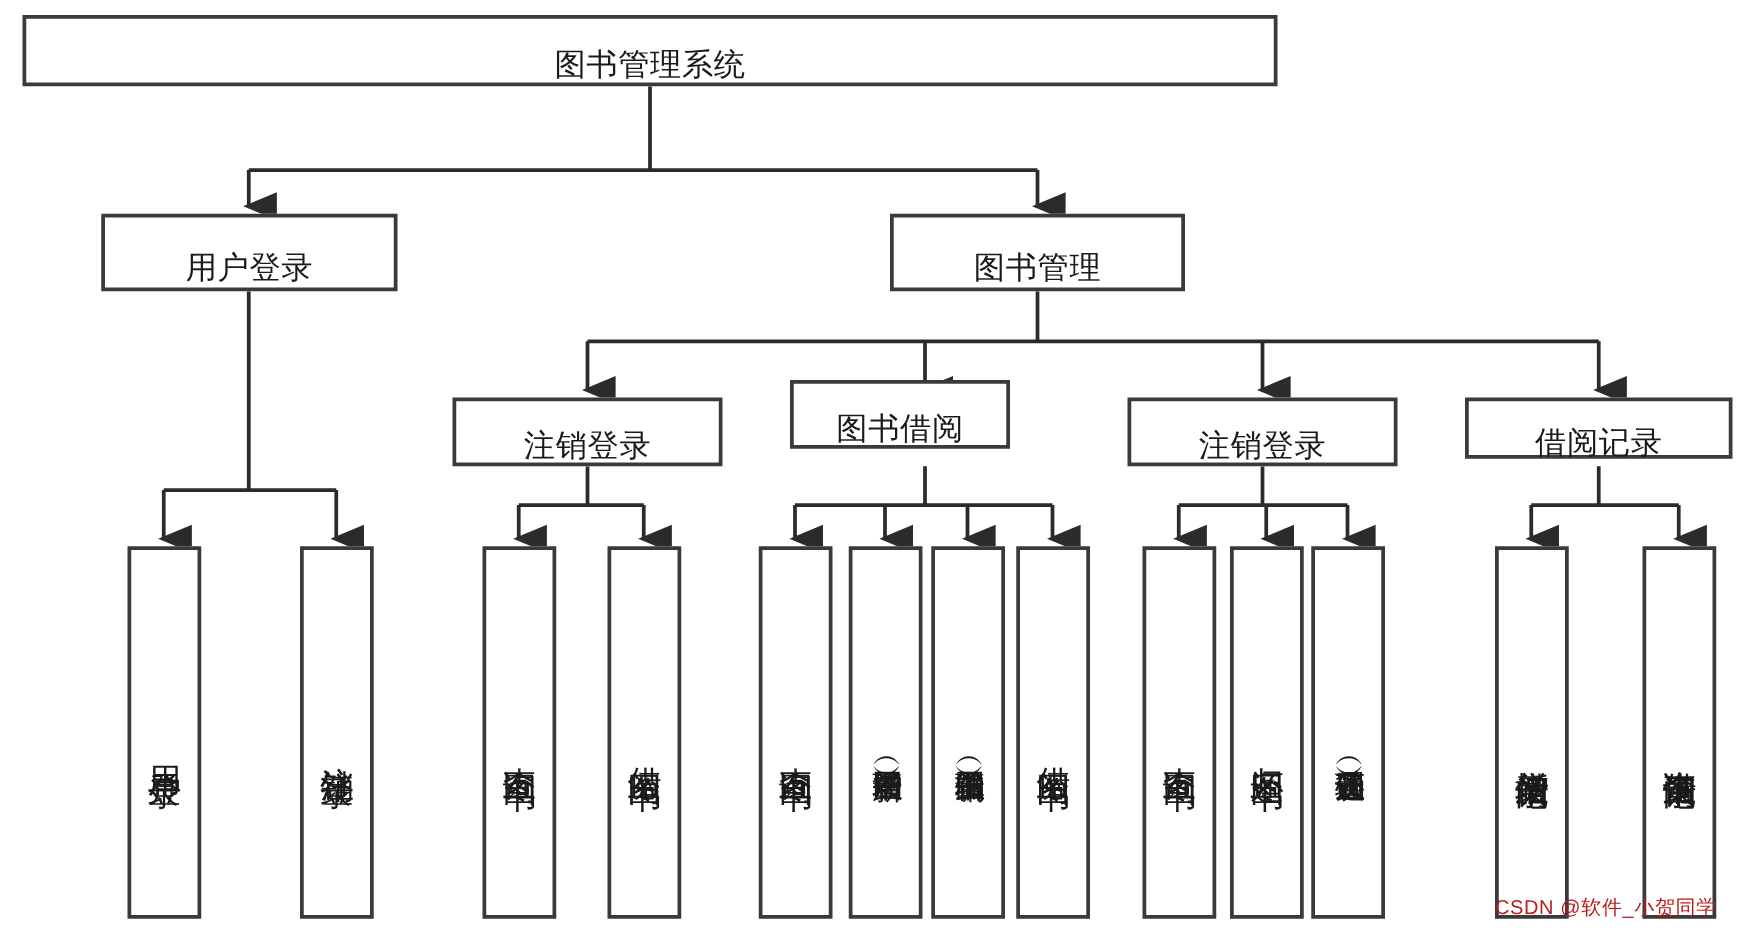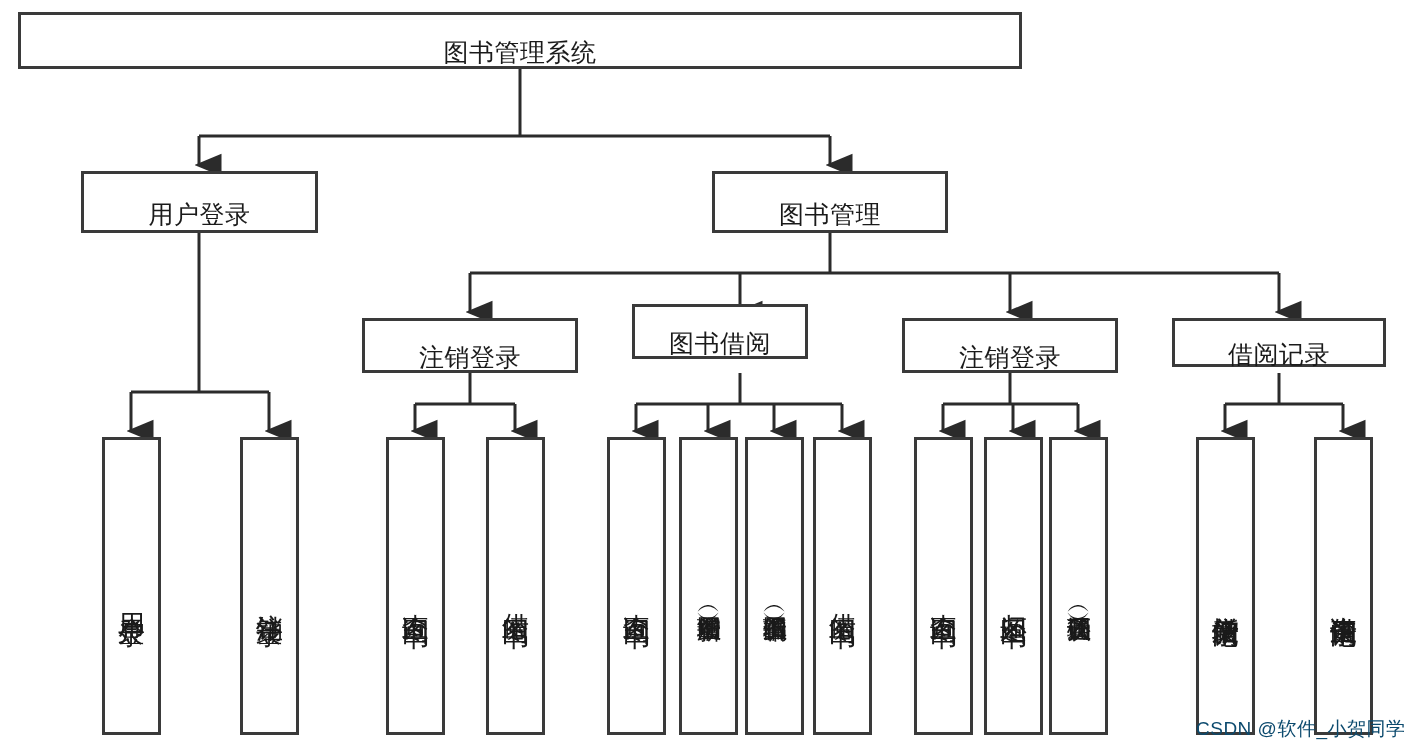--- a/index.html
+++ b/index.html
@@ -53,22 +53,22 @@
     writing-mode: vertical-rl;
     text-orientation: upright;
     font-size: 27px;
     line-height: 1.12;
     letter-spacing: 3px;
     white-space: nowrap;
     max-height: 100%;
   }
   .watermark {
     position: absolute;
-    color: #0c4a6e;
-    font-size: 19px;
+    color: #b91c1c;
+    font-size: 16px;
     white-space: nowrap;
     letter-spacing: 0.5px;
   }
 </style>
 </head>
 <body>
 
 <div id="diagram-root">
 
   <svg class="connectors" viewBox="0 0 1405 747" xmlns="http://www.w3.org/2000/svg">

